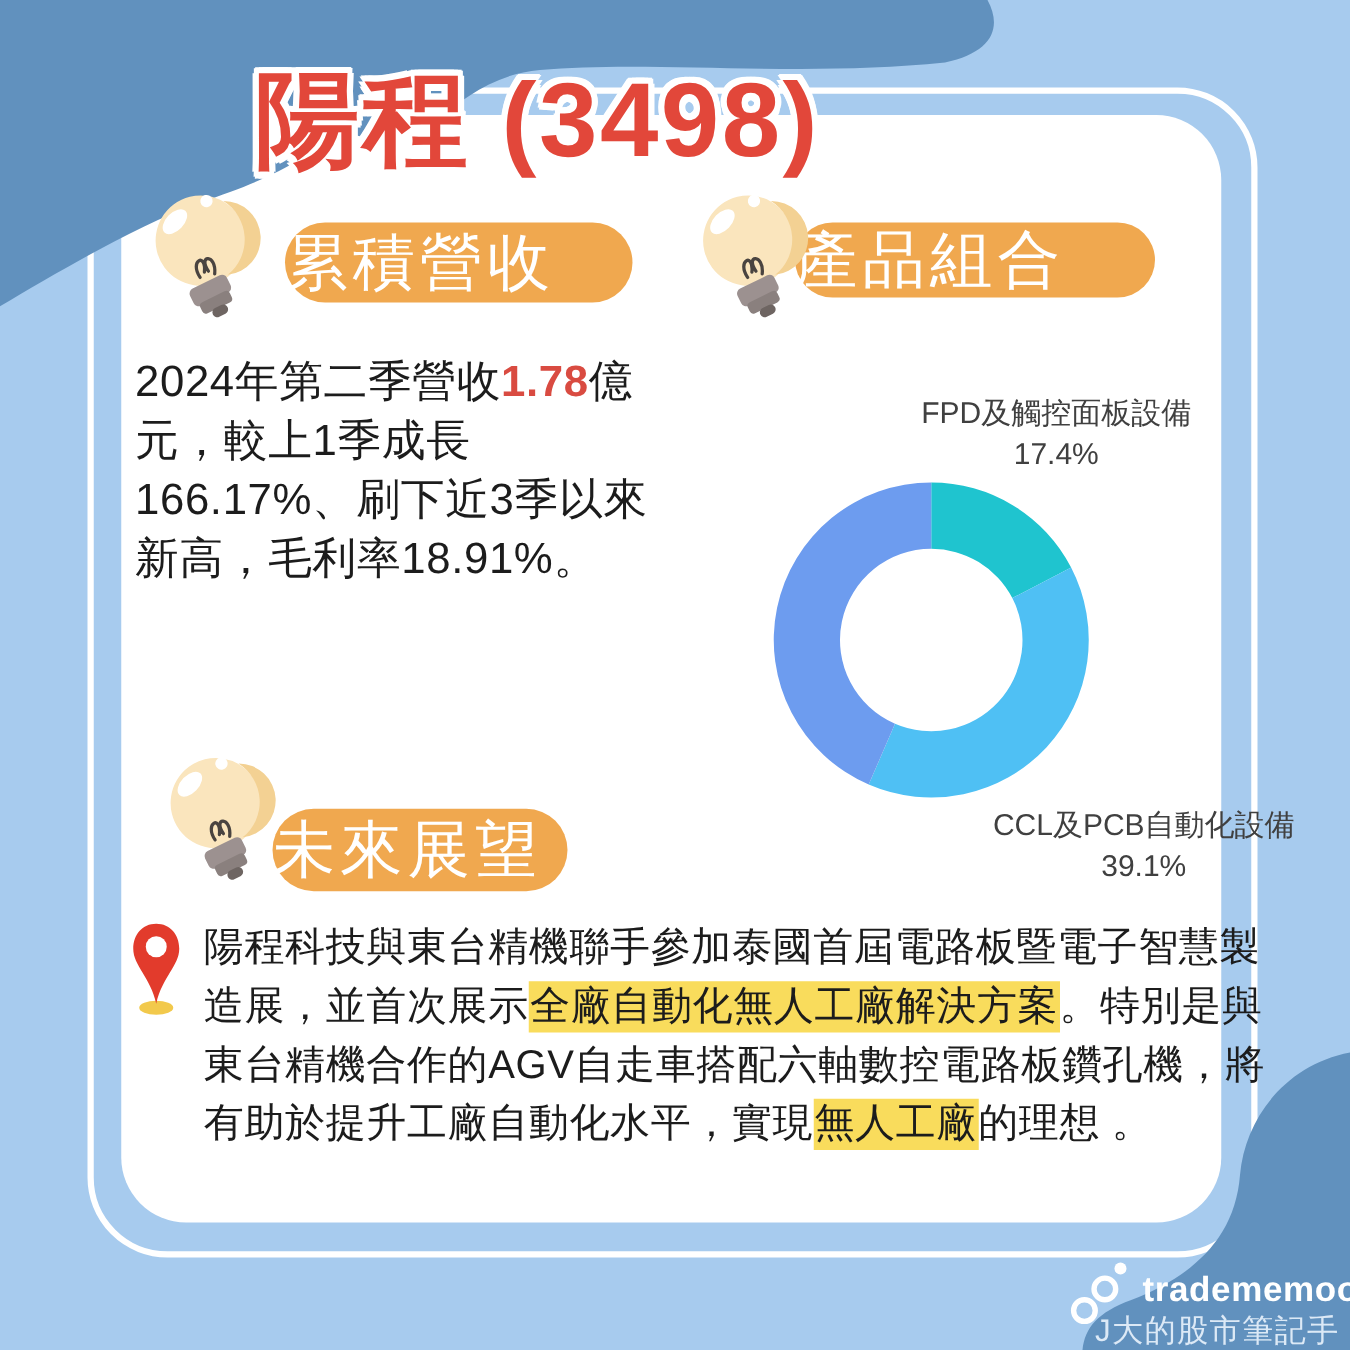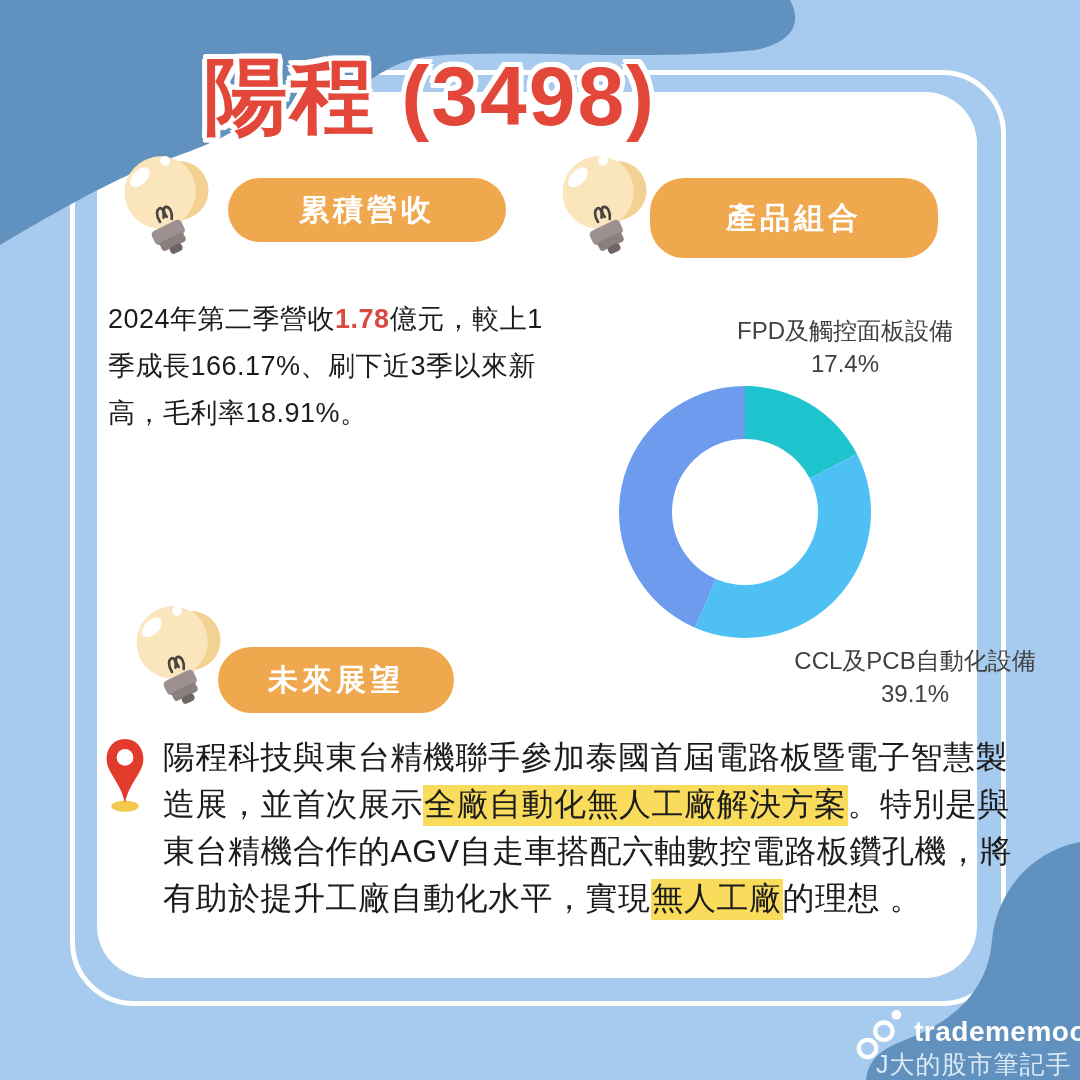--- a/index.html
+++ b/index.html
@@ -23,32 +23,32 @@
   .title{
     left:0;top:40px;width:860px;text-align:center;z-index:6;
     font-size:84px;font-weight:800;letter-spacing:2px;color:var(--title);
     text-shadow:
       -4px -4px 0 #fff, 4px -4px 0 #fff, -4px 4px 0 #fff, 4px 4px 0 #fff,
       -5px 0 0 #fff, 5px 0 0 #fff, 0 -5px 0 #fff, 0 5px 0 #fff,
       -3px 5px 0 #fff, 3px 5px 0 #fff, -3px -5px 0 #fff, 3px -5px 0 #fff;
   }
   
   .pill{z-index:4;background:var(--pill);border-radius:34px;color:#fff;
-    display:flex;align-items:center;justify-content:center;
-    font-size:30px;font-weight:700;letter-spacing:4px;}
+    display:flex;align-items:center;
+    font-size:50px;font-weight:400;letter-spacing:4px;}
   .pill-revenue{left:228px;top:178px;width:278px;height:64px;}
-  .pill-product{left:650px;top:178px;width:288px;height:80px;}
+  .pill-product{left:636px;top:178px;width:288px;height:60px;}
   .pill-outlook{left:218px;top:647px;width:236px;height:66px;}
   .bulb{z-index:5;width:110px;height:115px;transform:rotate(-14deg);}
   .bulb-1{left:110px;top:148px;}
   .bulb-2{left:548px;top:148px;}
   .bulb-3{left:122px;top:598px;}
   
-  .revenue-text{left:108px;top:296px;width:445px;z-index:4;
-    font-size:27px;line-height:47px;letter-spacing:0.5px;}
+  .revenue-text{left:108px;top:282px;width:445px;z-index:4;
+    font-size:35px;line-height:47px;letter-spacing:0.5px;}
   .seg-red{color:var(--red);font-weight:700;}
   .seg-hl{background:var(--highlight);padding:1px 1px 4px 1px;}
   
   .donut{left:615px;top:382px;width:260px;height:260px;z-index:4;}
   .slice-label{z-index:4;text-align:center;font-size:24px;line-height:33px;color:#404040;}
   .label-fpd{left:690px;top:314px;width:310px;}
   .label-ccl{left:760px;top:644px;width:310px;}
   .label-other{left:402px;top:436px;width:230px;}
   
   .pin{left:101px;top:731px;width:48px;height:88px;z-index:4;}

